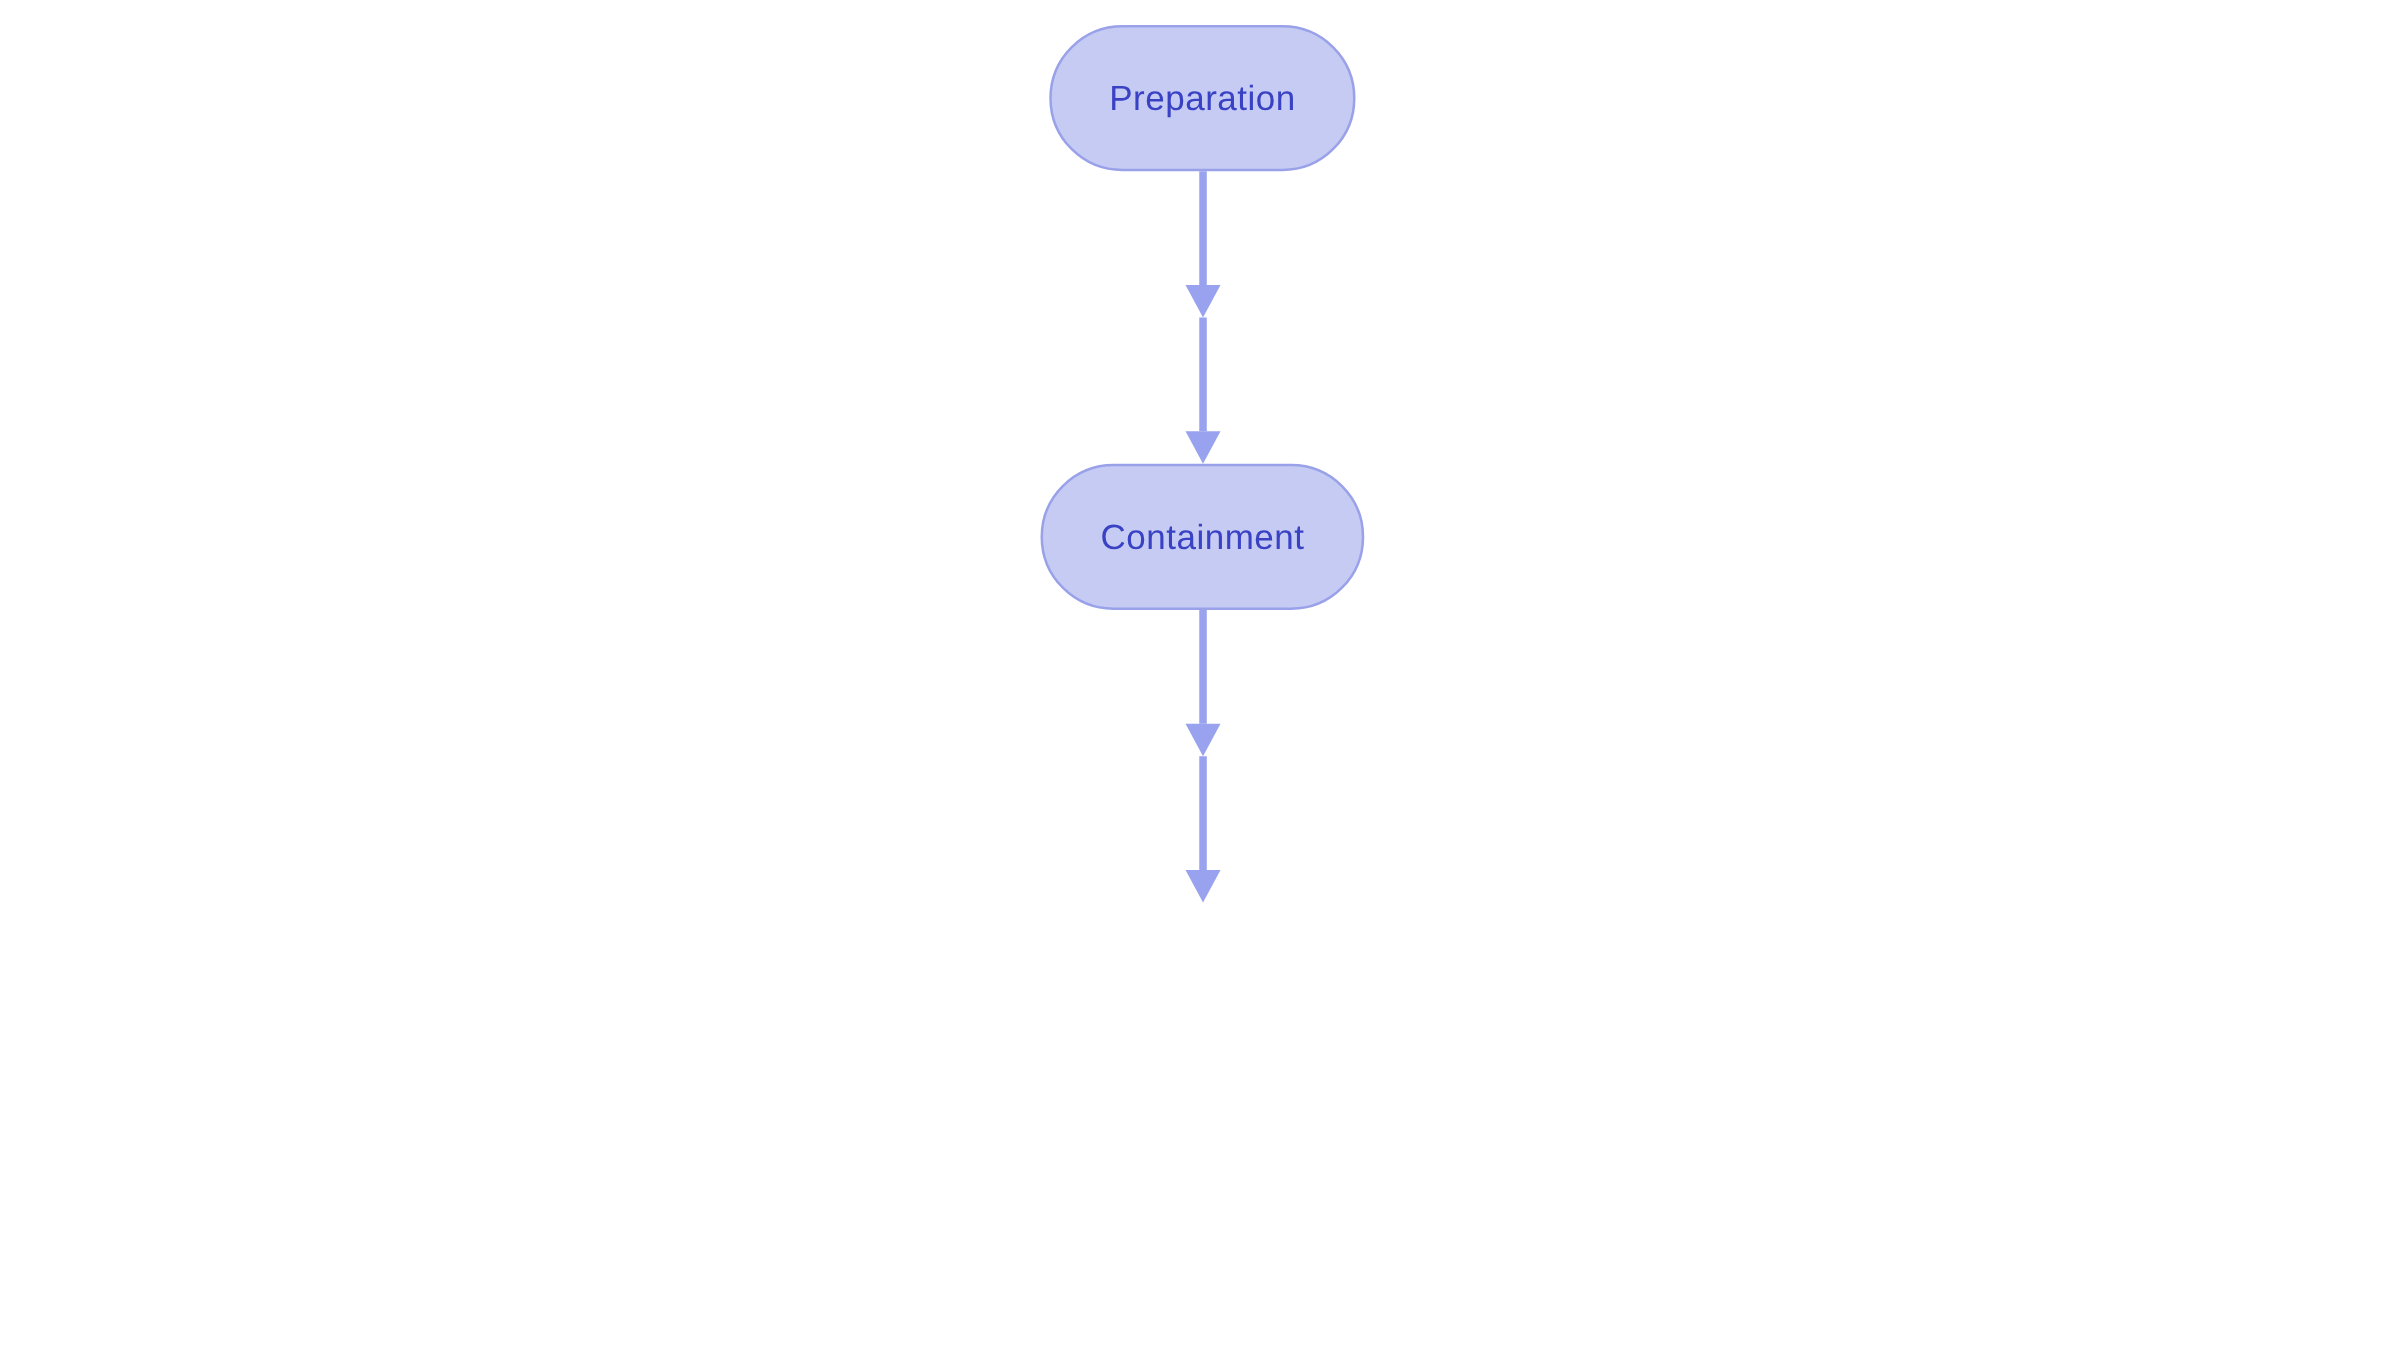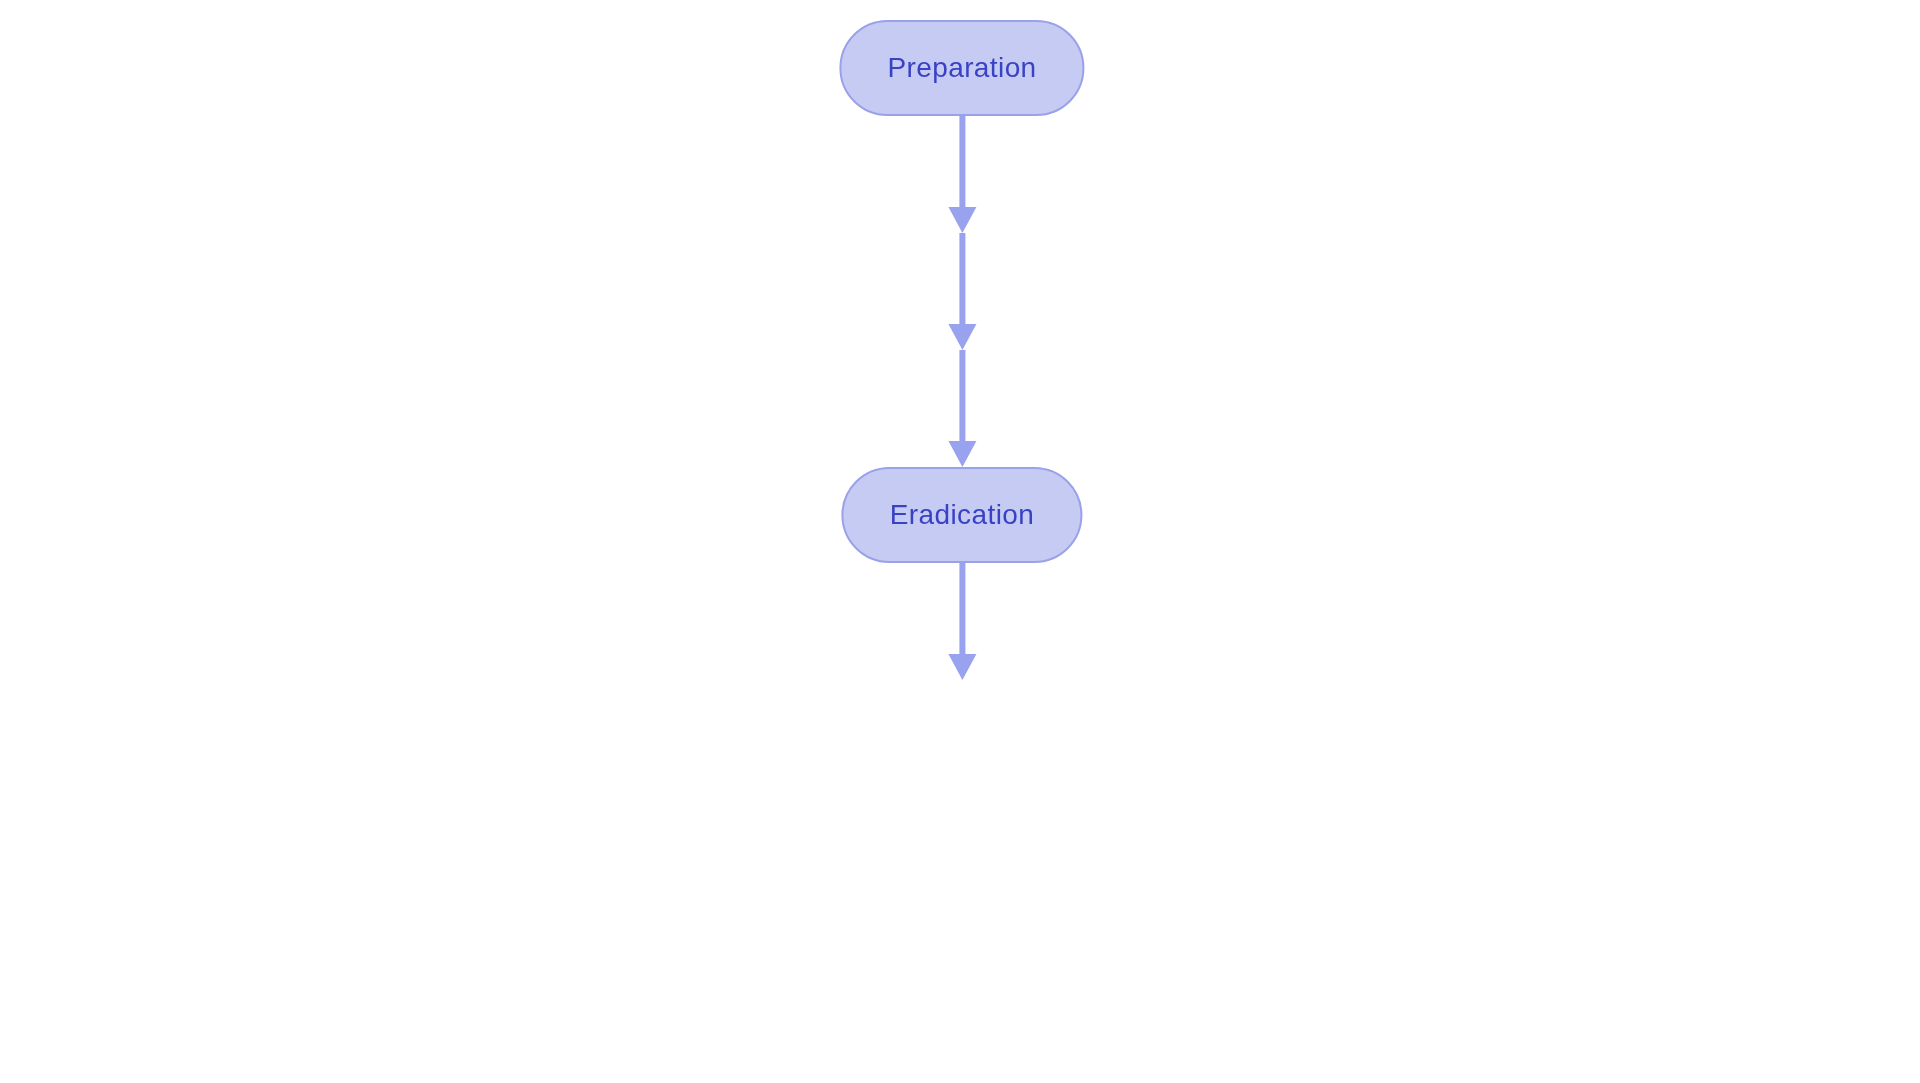--- a/index.html
+++ b/index.html
@@ -18,21 +18,21 @@
     position: absolute;
     top: 20px;
     left: 962px;
     transform: translateX(-50%);
     display: flex;
     flex-direction: column;
     align-items: center;
   }
   .flow-node {
     box-sizing: border-box;
-    height: 96px;
+    height: 117px;
     min-width: 220px;
     padding: 0 46px;
     border-radius: 60px;
     background: var(--node-fill, #c6cbf4);
     border: 2px solid var(--node-border, #99a1e9);
     color: var(--node-text, #3a42c4);
     font-size: 28px;
     letter-spacing: 0.4px;
     display: flex;
     align-items: center;
@@ -69,27 +69,27 @@
     <div class="shaft"></div>
     <div class="head"></div>
   </div>
 
 
   <div class="connector">
     <div class="shaft"></div>
     <div class="head"></div>
   </div>
 
+  <div class="flow-node">Containment</div>
 
   <div class="connector">
     <div class="shaft"></div>
     <div class="head"></div>
   </div>
 
-  <div class="flow-node">Eradication</div>
 
   <div class="connector">
     <div class="shaft"></div>
     <div class="head"></div>
   </div>
 
 
 </div>
 
 </body></html>

